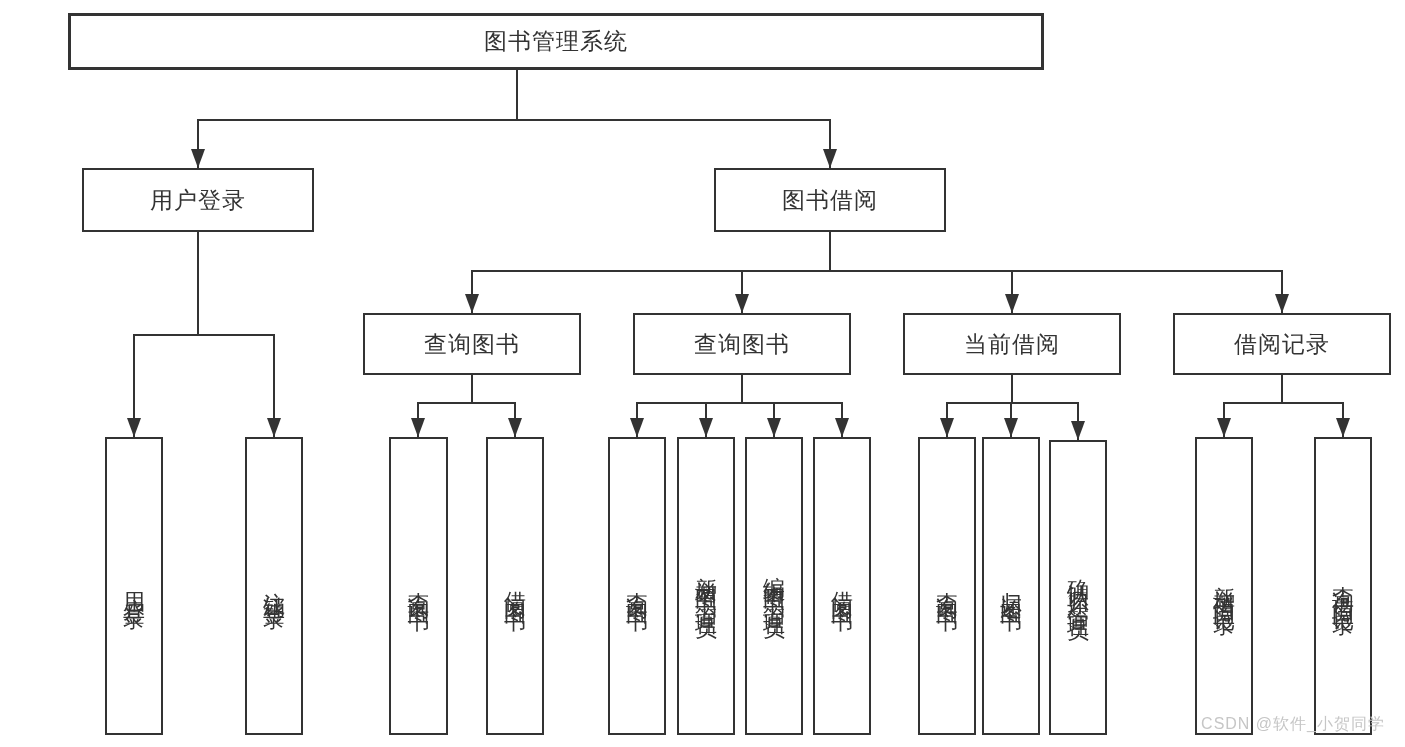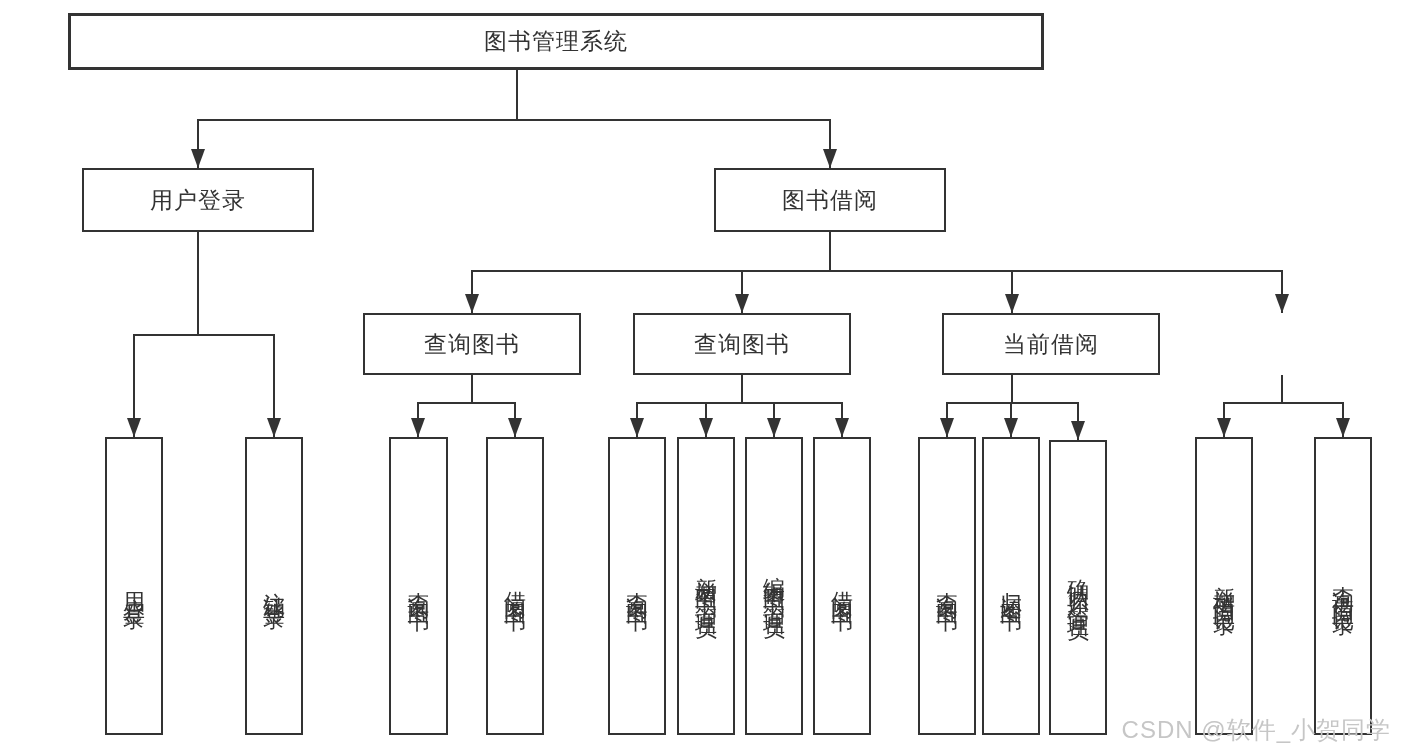--- a/index.html
+++ b/index.html
@@ -45,22 +45,22 @@
   .arrow{
     position:absolute;
     width:0;height:0;
     border-left:7px solid transparent;
     border-right:7px solid transparent;
     border-top:19px solid var(--line);
     z-index:3;
   }
   .watermark{
     position:absolute;
-    top:714px;right:14px;
-    font-size:24px;
+    top:714px;right:20px;
+    font-size:16px;
     color:var(--wm);
     letter-spacing:1px;
     z-index:4;
   }
 </style>
 </head>
 <body>
 
 <div class="canvas">
 
@@ -77,24 +77,27 @@
   </div>
 
   <div class="box" style="left:363px;top:313px;width:218px;height:62px;">
     <span>查询图书</span>
   </div>
 
   <div class="box" style="left:633px;top:313px;width:218px;height:62px;">
     <span>查询图书</span>
   </div>
 
-  <div class="box" style="left:942px;top:313px;width:218px;height:62px;">
+  <div class="box" style="left:903px;top:313px;width:218px;height:62px;">
     <span>当前借阅</span>
   </div>
 
+  <div class="box" style="left:1173px;top:313px;width:218px;height:62px;">
+    <span>借阅记录</span>
+  </div>
 
   <div class="box vert" style="left:105px;top:437px;width:58px;height:298px;">
     <span>用户登录</span>
   </div>
   <div class="box vert" style="left:245px;top:437px;width:58px;height:298px;">
     <span>注销登录</span>
   </div>
 
   <div class="box vert" style="left:389px;top:437px;width:59px;height:298px;">
     <span>查询图书</span>

